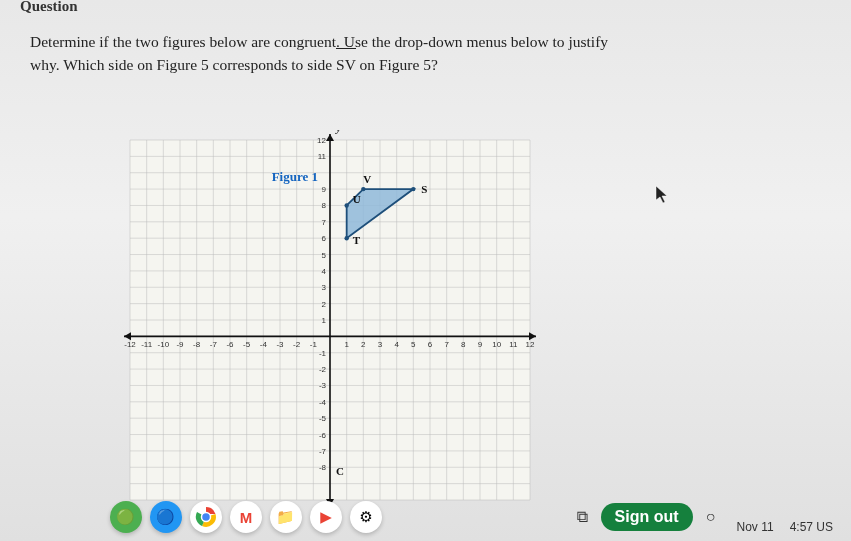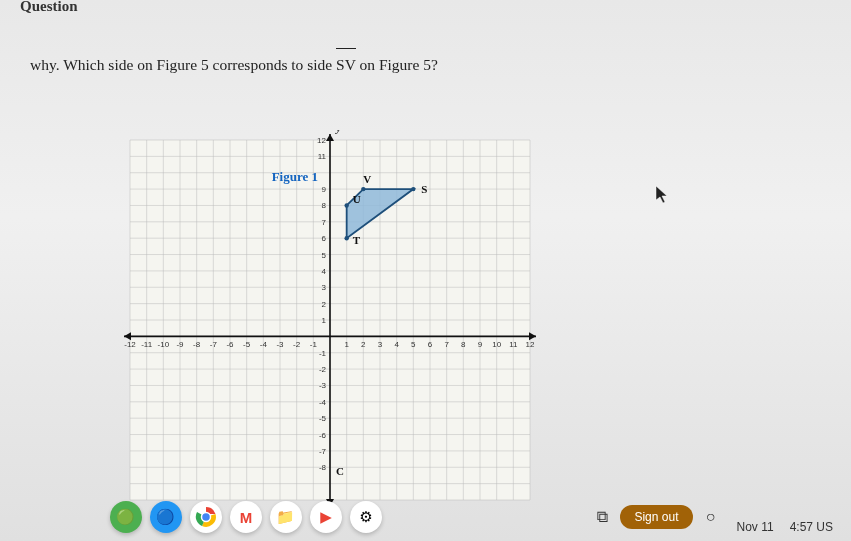--- a/index.html
+++ b/index.html
@@ -57,27 +57,27 @@
   border-radius: 50%;
   display: flex;
   align-items: center;
   justify-content: center;
   font-size: 15px;
   background: #fff;
   box-shadow: 0 2px 4px rgba(0,0,0,.2);
 }
 .taskbar .spacer { flex: 1; }
 .sign-out {
-  background: #a16207;
+  background: #15803d;
   color: #fff;
   border-radius: 14px;
   padding: 5px 14px;
   font-family: Arial, sans-serif;
-  font-size: 12px;
-  font-weight: 400;
+  font-size: 16px;
+  font-weight: 700;
   border: none;
 }
 .sys-icon {
   width: 24px; height: 24px;
   display: flex; align-items: center; justify-content: center;
   color: #333;
   margin: 0 6px;
 }
 .date-box, .time-box {
   font-family: Arial, sans-serif;
@@ -95,21 +95,21 @@
 }
 </style>
 </head>
 <body>
 
 <div class="page-bg"></div>
 
 <div class="question-heading">Question</div>
 
 <div class="prompt">
-  <br>
+  <span>Determine if the two figures below are congruent. Use the drop-down menus below to justify</span><br>
   <span>why. Which side on Figure 5 corresponds to side </span><span class="sv">SV</span><span> on Figure 5?</span>
 </div>
 
 <div class="chart-wrap">
   <svg id="chart-svg" width="420" height="380">
       <rect x="10" y="10" width="400" height="360" fill="#f5f5f0" stroke="none"></rect>
       <line x1="10" y1="370" x2="10" y2="10" stroke="#bbb" stroke-width="0.5"></line>
       <line x1="26.666666666666664" y1="370" x2="26.666666666666664" y2="10" stroke="#bbb" stroke-width="0.5"></line>
       <line x1="43.33333333333333" y1="370" x2="43.33333333333333" y2="10" stroke="#bbb" stroke-width="0.5"></line>
       <line x1="60" y1="370" x2="60" y2="10" stroke="#bbb" stroke-width="0.5"></line>

